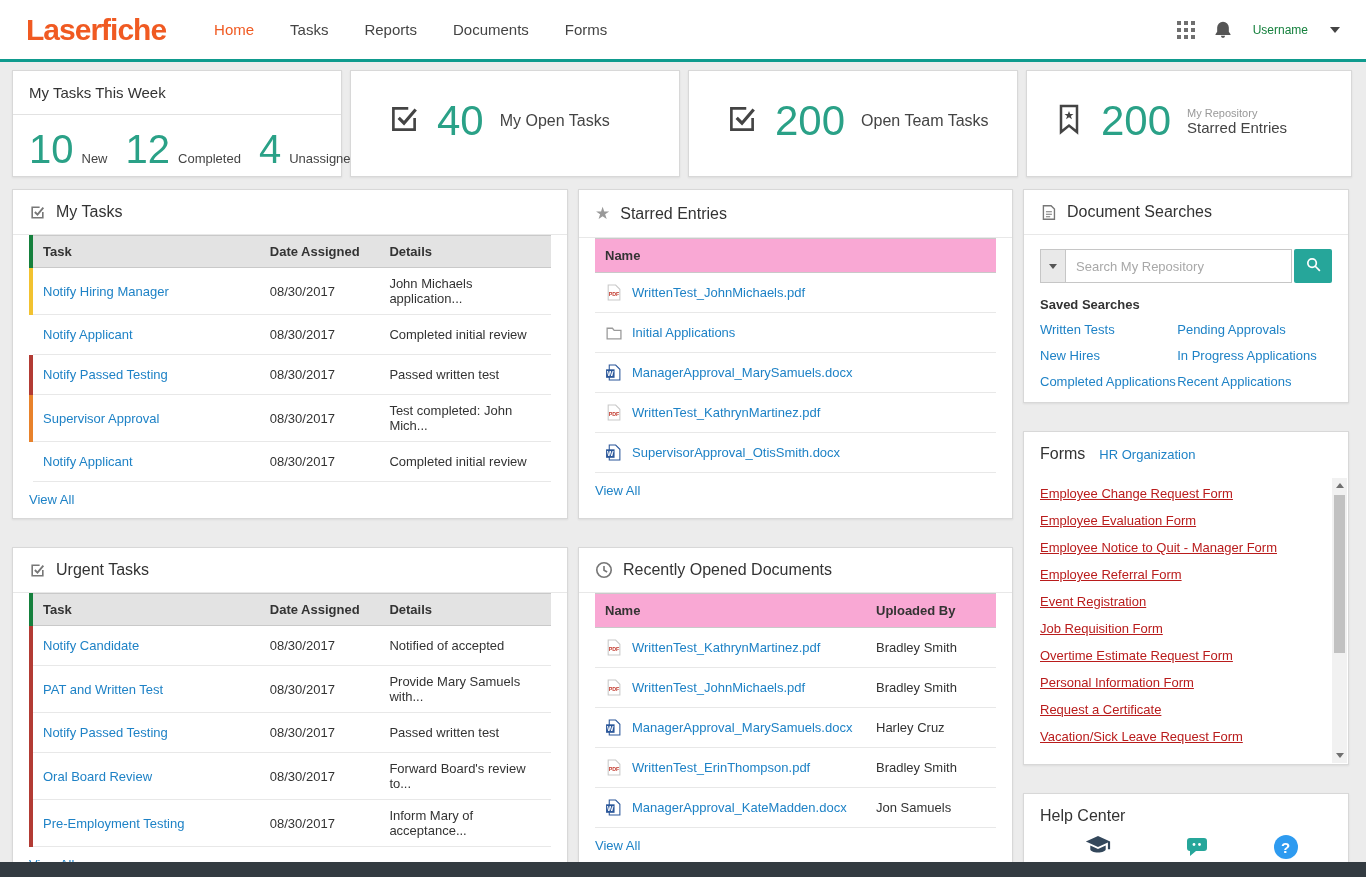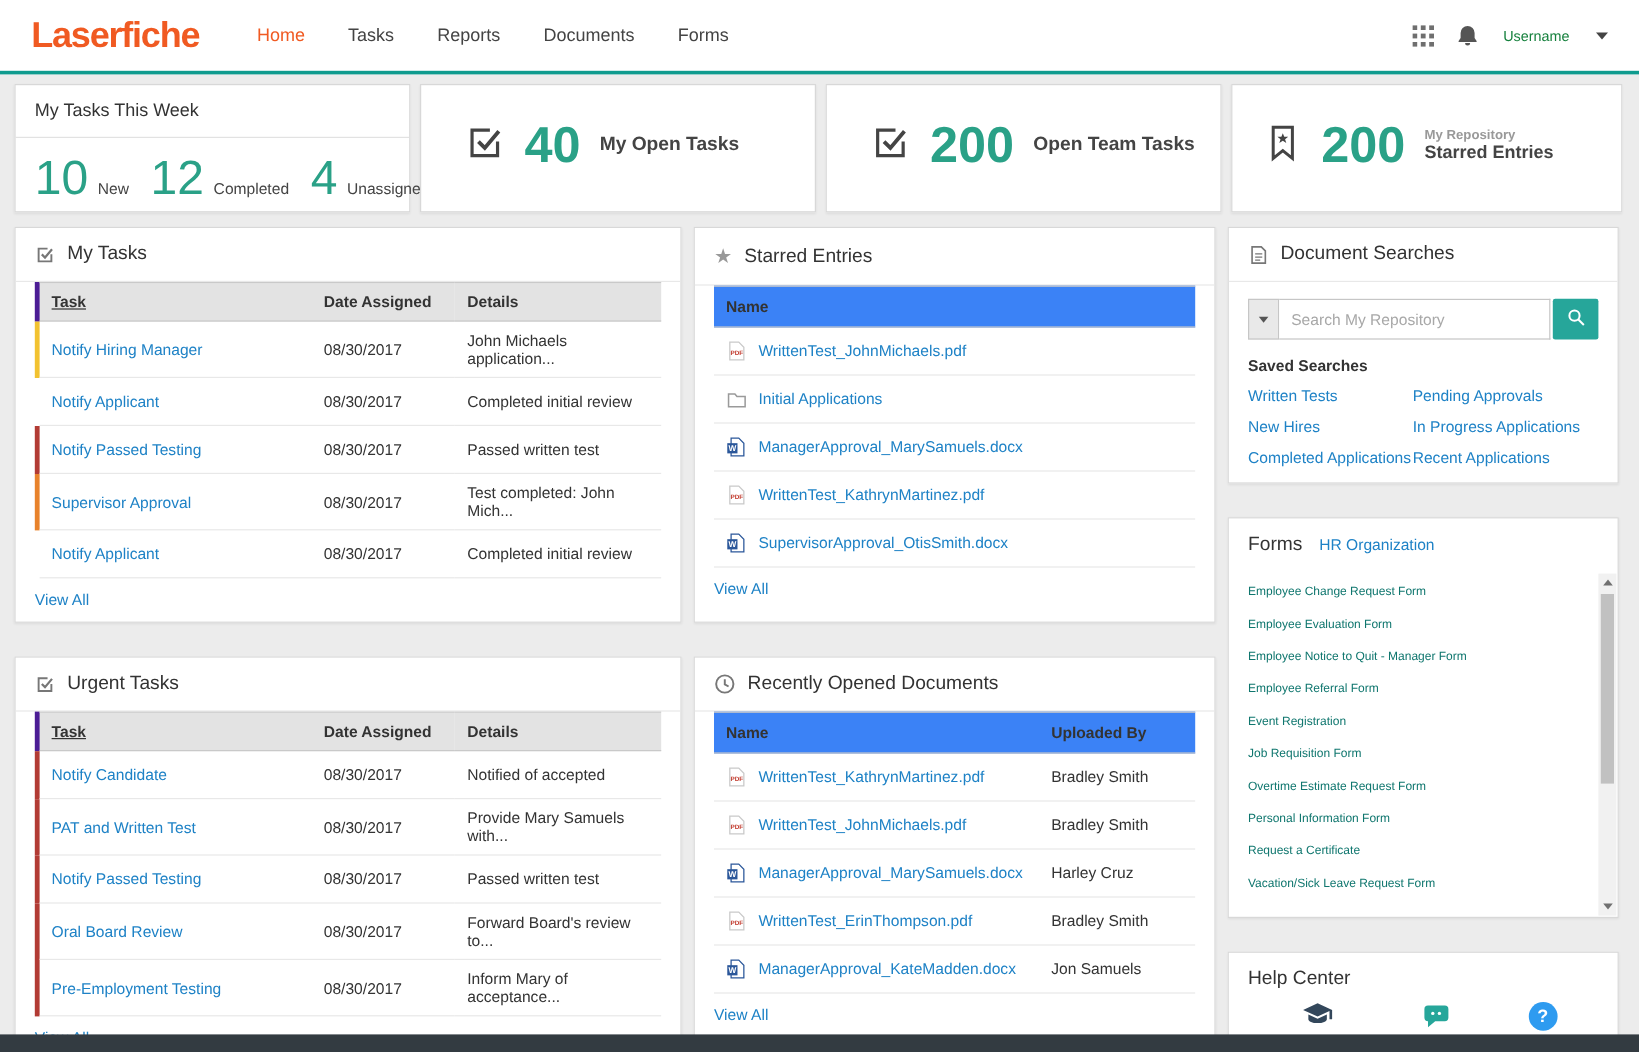--- a/index.html
+++ b/index.html
@@ -27,41 +27,41 @@
   .card { background:#fff; border:1px solid #d8d8d8; box-shadow:0 1px 2px rgba(0,0,0,0.07); }
   .card-title { display:flex; align-items:center; gap:10px; padding:13px 16px; font-size:16px; color:#333; border-bottom:1px solid #e8e8e8; }
   .title-icon { display:inline-flex; color:#888; }
 
   
   .summary-card { height:107px; }
   .week-card .card-title { border-bottom:1px solid #e2e2e2; }
   .week-stats { display:flex; align-items:baseline; gap:8px; padding:12px 16px; }
   .stat-value { font-size:40px; color:#2aa187; }
   .stat-label { font-size:13px; color:#444; margin-right:10px; }
-  .big-card { display:flex; align-items:center; gap:16px; padding:0 0 5px 36px;font-weight:bold; }
+  .big-card { display:flex; align-items:center; gap:16px; padding:0 0 5px 36px; }
   .big-num { font-size:42px; color:#2aa187; }
   .big-label { font-size:16px; color:#444; }
   .stack-label { display:flex; flex-direction:column; }
   .stack-sub { font-size:11px; color:#999; }
   .stack-main { font-size:15px; color:#444; }
 
   
   .task-card { height:330px; }
   .tasks-table { width:calc(100% - 32px); margin:0 16px; border-collapse:collapse; font-size:13px; }
   .tasks-table th { background:#e3e3e3; border-top:1px solid #c9c9c9; border-bottom:1px solid #c9c9c9; text-align:left; font-weight:bold; padding:8px 10px; color:#333; }
   .tasks-table td { border-bottom:1px solid #e8e8e8; padding:8px 10px; height:40px; }
   td.col-task { border-left:4px solid transparent; }
-  th.col-task { width:44%; border-left:4px solid #4c1d95;text-decoration:underline; }
+  th.col-task { width:44%; border-left:4px solid #15803d; }
   th.col-date, td.col-date { width:23%; }
   .link { color:#1e82c6; font-size:13px; }
   .view-all { display:inline-block; margin:10px 16px; color:#1e82c6; font-size:13px; }
 
   
   .list-card { height:330px; }
-  .list-header { background:#3b82f6; border-top:1px solid #c9c9c9; border-bottom:1px solid #c9c9c9; margin:0 16px; padding:9px 10px; font-size:13px; font-weight:bold; display:flex; }
+  .list-header { background:#f9a8d4; border-top:1px solid #c9c9c9; border-bottom:1px solid #c9c9c9; margin:0 16px; padding:9px 10px; font-size:13px; font-weight:bold; display:flex; }
   .entry-row { display:flex; align-items:center; gap:10px; margin:0 16px; padding:0 10px; height:40px; border-bottom:1px solid #e8e8e8; }
   .file-icon { display:inline-flex; flex:0 0 auto; }
   .uploader { font-size:13px; color:#333; }
   .name-col { flex:1; display:flex; align-items:center; gap:10px; }
   .by-col { width:110px; }
 
   
   .search-card { height:214px; }
   .search-body { padding:14px 16px 0 16px; }
   .search-bar { display:flex; height:34px; }
@@ -72,21 +72,21 @@
   .search-btn { width:38px; background:#26a69a; border:none; border-radius:2px; margin-left:2px; display:flex; align-items:center; justify-content:center; cursor:pointer; }
   .saved-title { font-size:13px; font-weight:bold; margin:14px 0 10px 0; color:#333; }
   .saved-grid { display:grid; grid-template-columns:47% 53%; row-gap:11px; }
   .saved-link { font-size:13px; color:#1e82c6; }
 
   
   .forms-card { height:334px; position:relative; }
   .forms-title { display:flex; align-items:baseline; gap:14px; padding:13px 16px; font-size:16px; }
   .forms-sub { font-size:13px; color:#1e82c6; }
   .forms-list { padding:4px 26px 0 16px; display:flex; flex-direction:column; }
-  .form-link { color:#0f766e; font-size:10px; line-height:27px; white-space:nowrap; overflow:hidden; text-overflow:ellipsis; }
+  .form-link { color:#b91c1c; font-size:13px; line-height:27px; white-space:nowrap; overflow:hidden; text-overflow:ellipsis;text-decoration:underline; }
   .scrollbar { position:absolute; top:46px; right:1px; bottom:1px; width:15px; background:#f1f1f1; display:flex; flex-direction:column; }
   .sb-arrow { height:15px; display:flex; align-items:center; justify-content:center; cursor:pointer; }
   .sb-up { width:0; height:0; border-left:4px solid transparent; border-right:4px solid transparent; border-bottom:5px solid #707070; }
   .sb-down { width:0; height:0; border-left:4px solid transparent; border-right:4px solid transparent; border-top:5px solid #707070; }
   .sb-track { flex:1; position:relative; }
   .sb-thumb { position:absolute; top:2px; left:2px; right:2px; height:62%; background:#c1c1c1; cursor:pointer; }
 
   
   .help-card { height:98px; }
   .help-row { display:flex; justify-content:space-around; padding:6px 24px 0 24px; }

